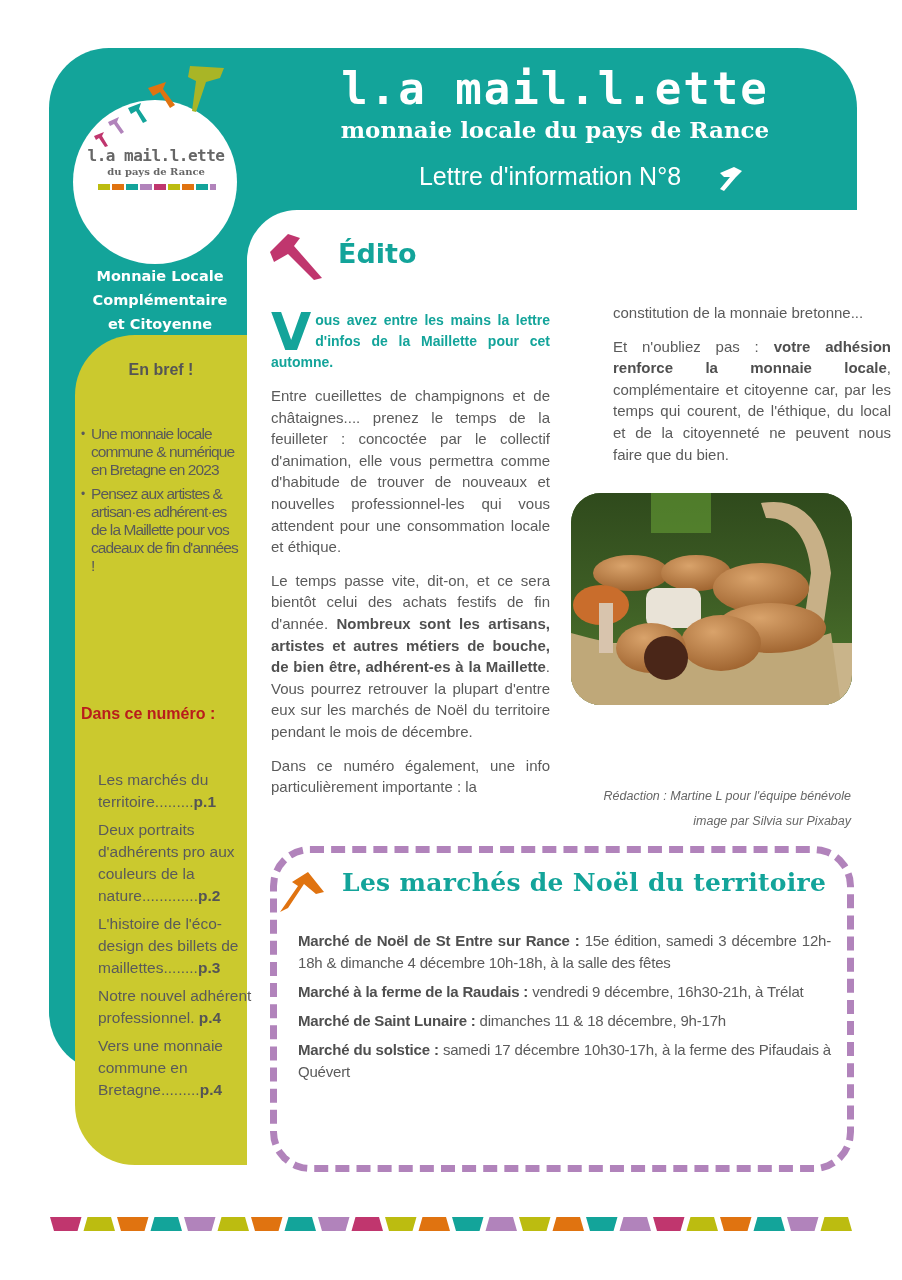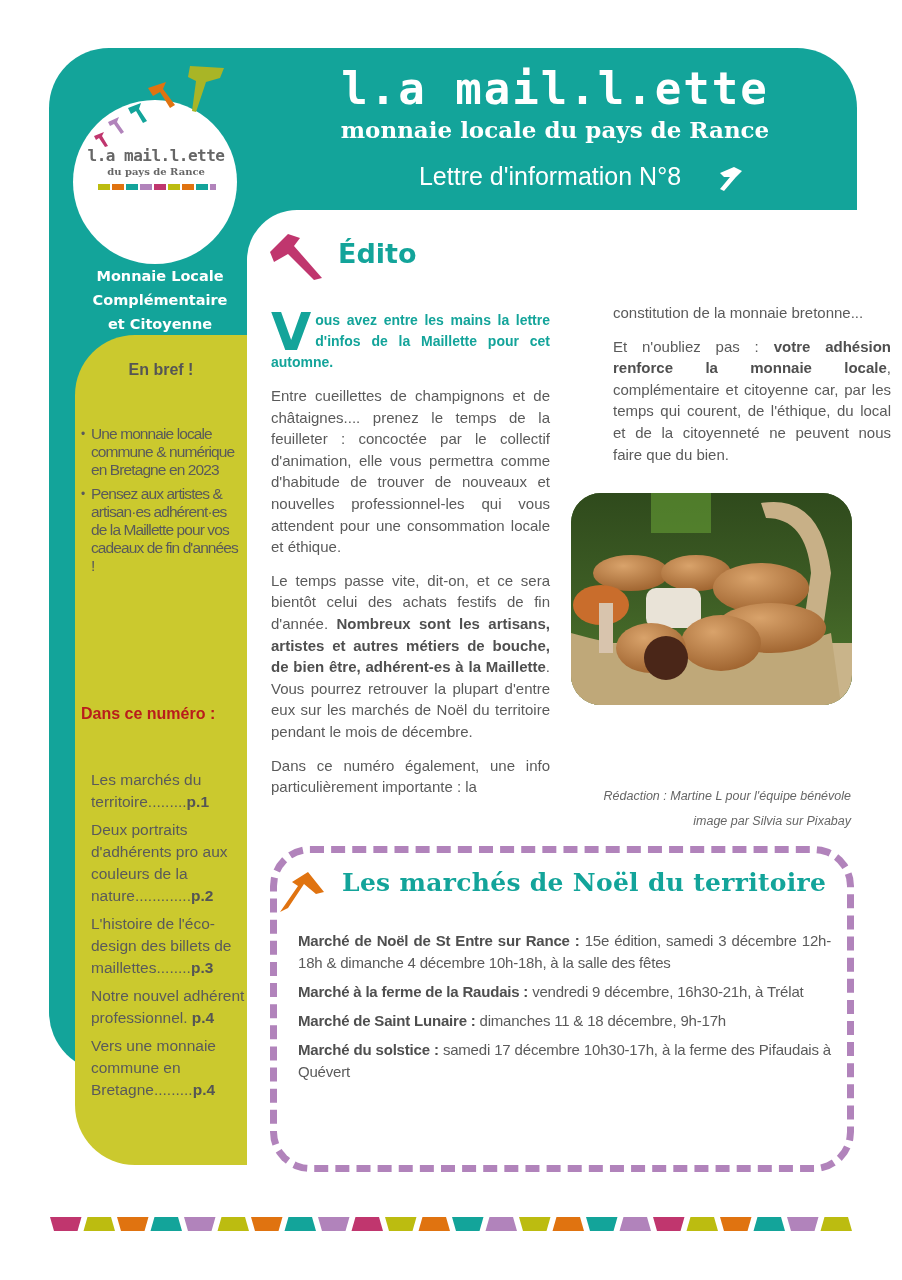--- a/index.html
+++ b/index.html
@@ -66,21 +66,21 @@
   }
   .brief-list { position: absolute; left: 6px; top: 90px; width: 162px; list-style: none; }
   .brief-list li {
     position: relative; padding-left: 10px; font-size: 15.5px; line-height: 18px; color: #5a5a5a;
     letter-spacing: -0.9px; margin-bottom: 6px;
   }
   .brief-list li::before { content: "•"; position: absolute; left: 0; top: 0; font-size: 12px; }
   .toc-title {
     position: absolute; left: 6px; top: 370px; font-size: 16px; font-weight: bold; color: #b91c1c;
   }
-  .toc { position: absolute; left: 16px; top: 434px; width: 166px; list-style: none; }
+  .toc { position: absolute; left: 23px; top: 434px; width: 166px; list-style: none; }
   .toc li { font-size: 15.5px; line-height: 22px; color: #5a5a5a; margin-bottom: 6px; }
   .toc li b { color: #555; }
 
   
   .edito-hammer { position: absolute; left: 270px; top: 232px; width: 54px; height: 50px; }
   .edito-title {
     position: absolute; left: 338px; top: 238px; font-size: 27px; font-weight: bold; color: #13a49a;
     font-family: "DejaVu Sans", sans-serif;
   }
   .col-left { position: absolute; left: 271px; top: 310px; width: 279px; }

